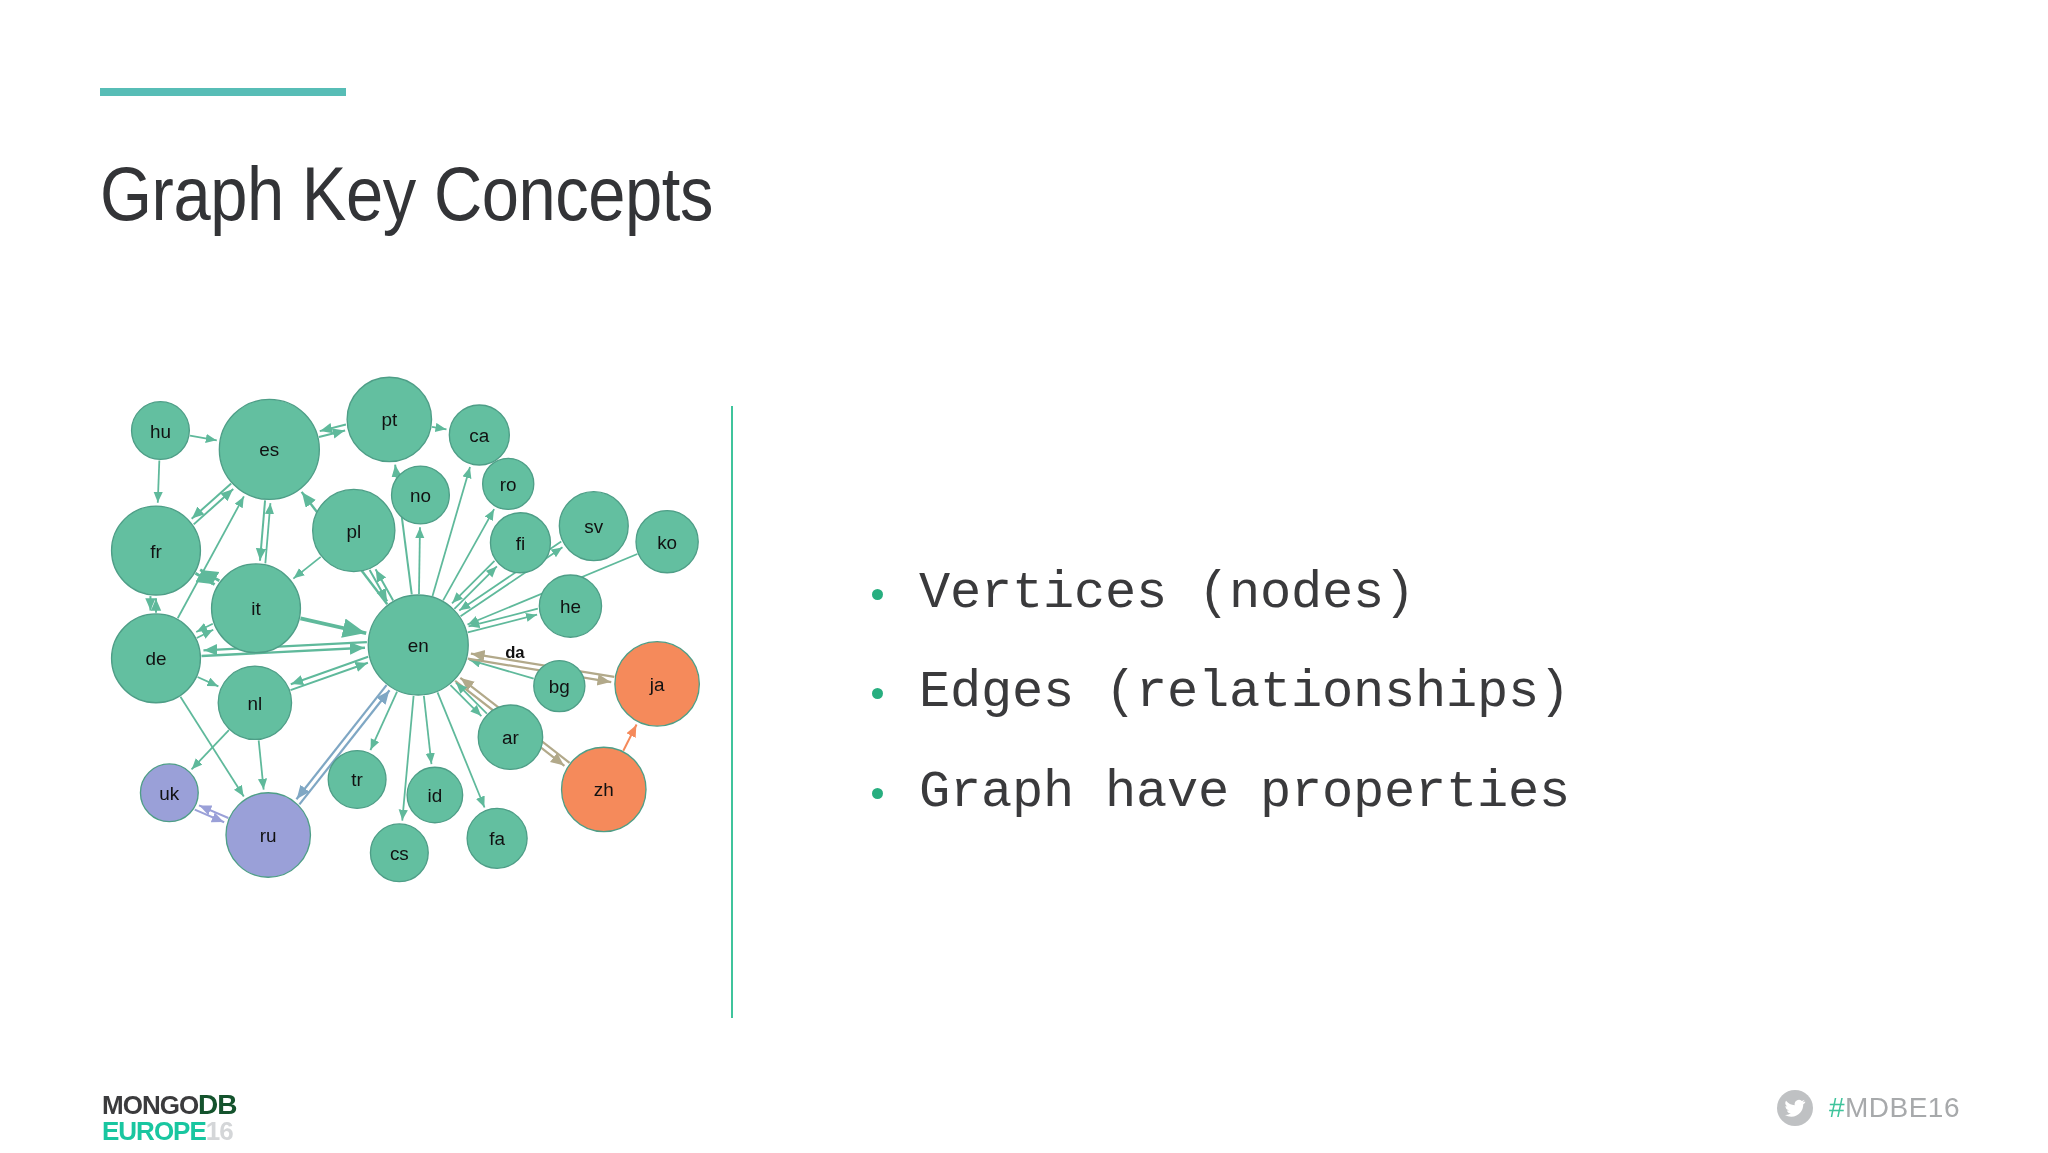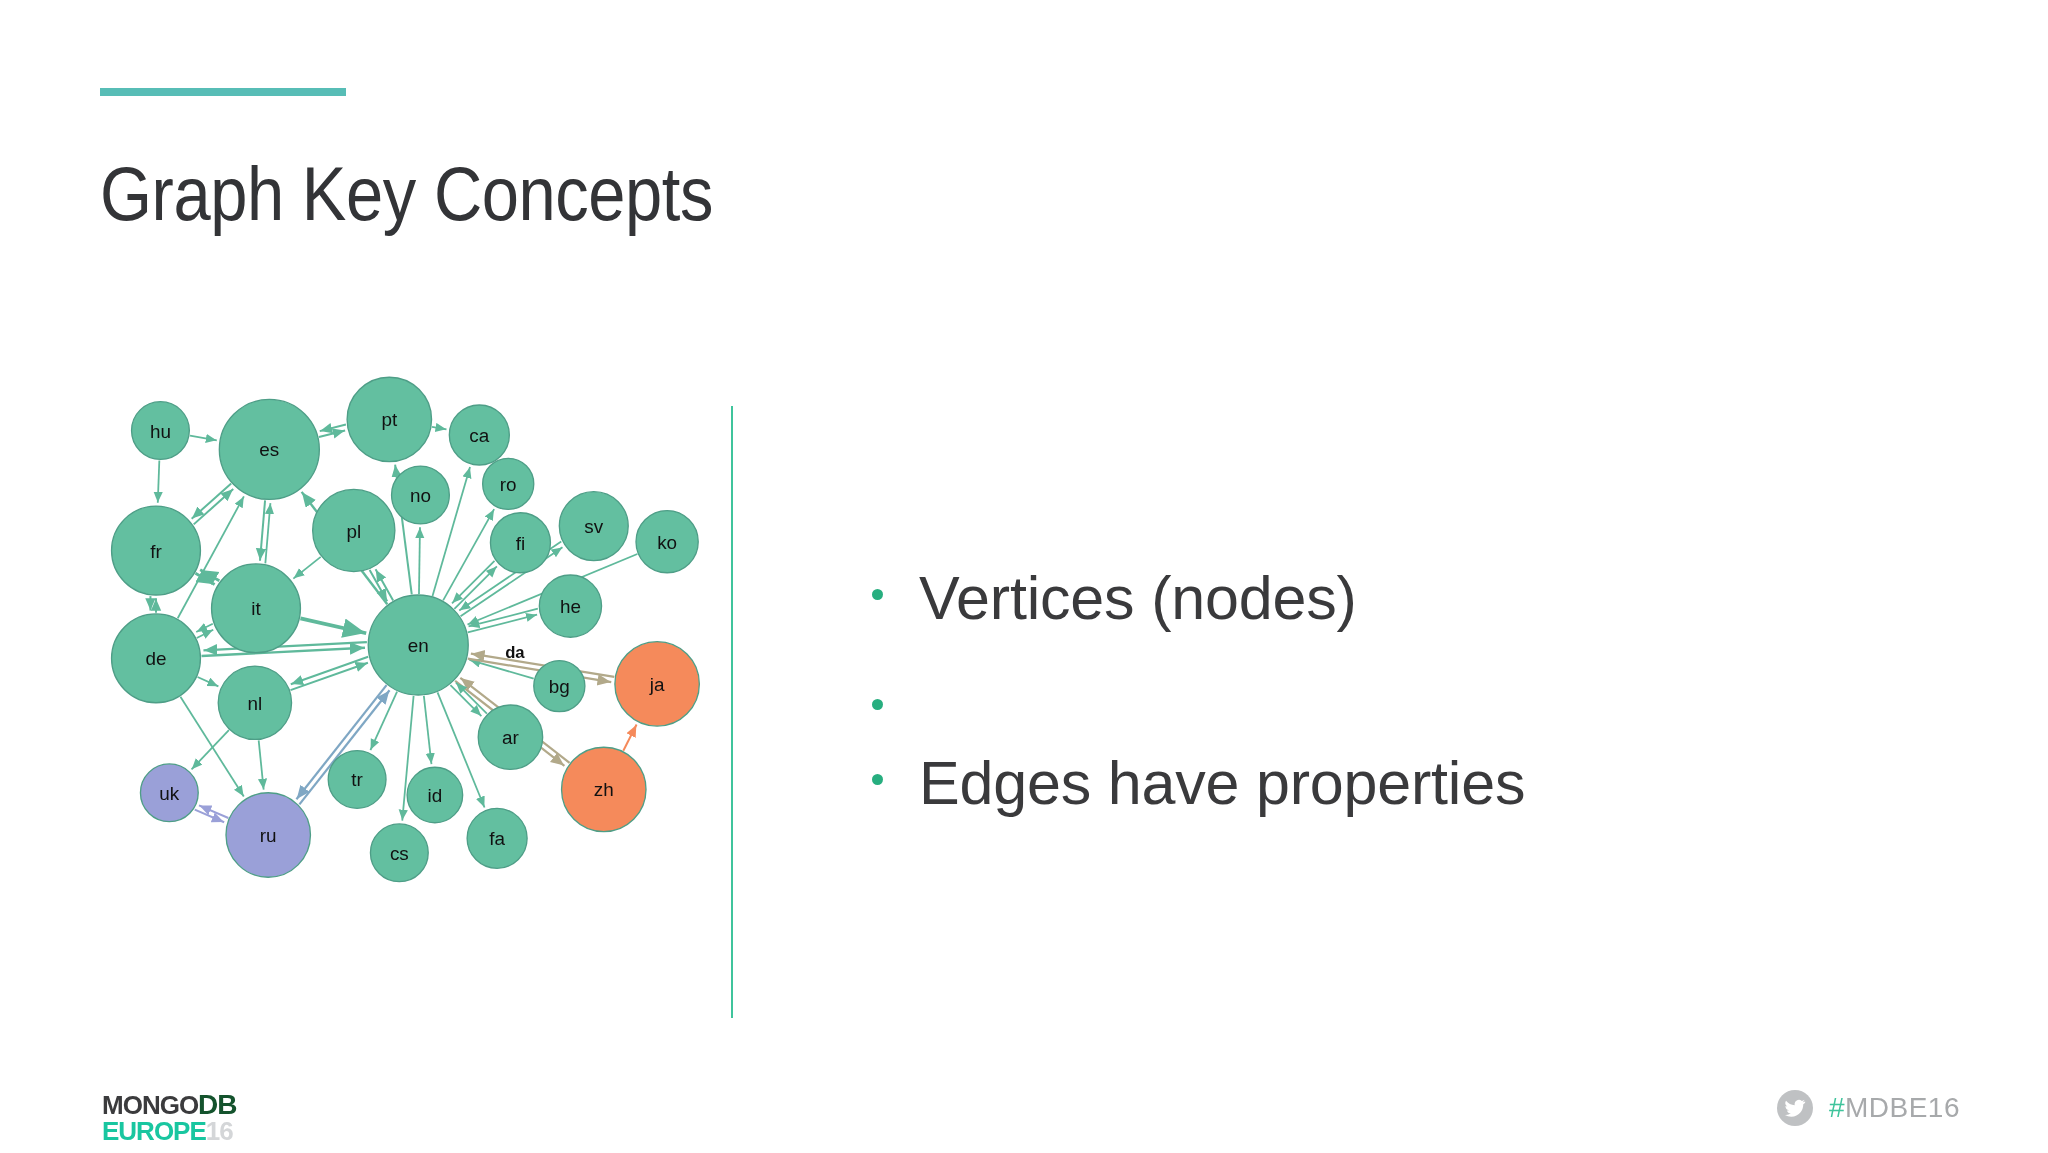--- a/index.html
+++ b/index.html
@@ -71,25 +71,25 @@
     display:flex;align-items:flex-start;
     margin-bottom:38px;
   }
   .bullet-dot{
     width:11px;height:11px;border-radius:50%;
     background:#27AE7F;
     margin-top:26px;margin-right:36px;
     flex:0 0 auto;
   }
   .bullet-text{
-    font-size:61px;
+    font-size:52px;
     font-weight:400;
     color:#3A3A3C;
     line-height:1.18;
-    font-family:Liberation Sans, sans-serif;
+    font-family:Liberation Mono, monospace;
     letter-spacing:-0.2px;
   }
 
   
   .logo{
     position:absolute;left:102px;top:1092px;
     font-family:"Liberation Sans", sans-serif;
     font-weight:bold;
     letter-spacing:-1px;
     line-height:0.95;
@@ -319,24 +319,25 @@
     </svg>
   </div>
 
   <div class="bullet-list">
     <div class="bullet-row">
       <span class="bullet-dot"></span>
       <span class="bullet-text">Vertices (nodes)</span>
     </div>
     <div class="bullet-row">
       <span class="bullet-dot"></span>
+      <span class="bullet-text">Edges (relationships)</span>
     </div>
     <div class="bullet-row">
       <span class="bullet-dot"></span>
-      <span class="bullet-text">Edges have properties</span>
+      <span class="bullet-text">Graph have properties</span>
     </div>
   </div>
 
   <div class="logo">
     <div class="logo-row">
       <span class="logo-mongo">MONGO</span>
       <span class="logo-db">DB</span>
     </div>
     <div class="logo-row">
       <span class="logo-europe">EUROPE</span>

